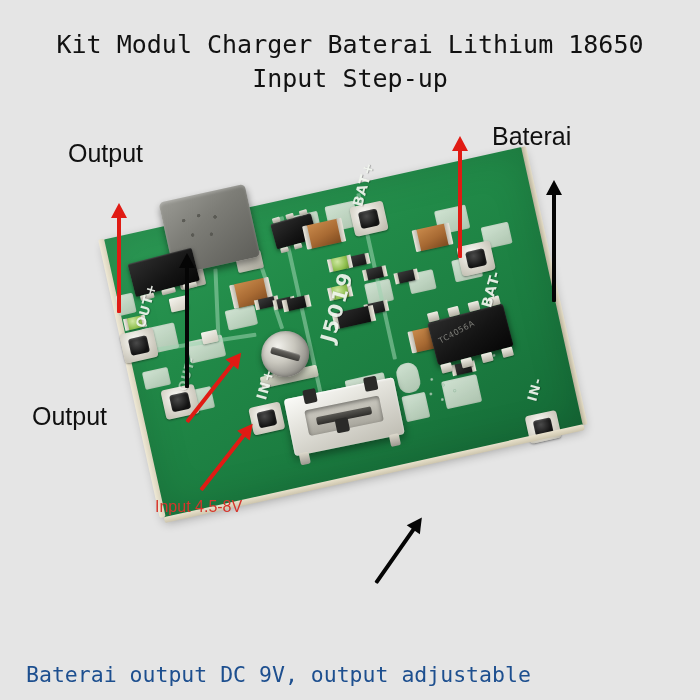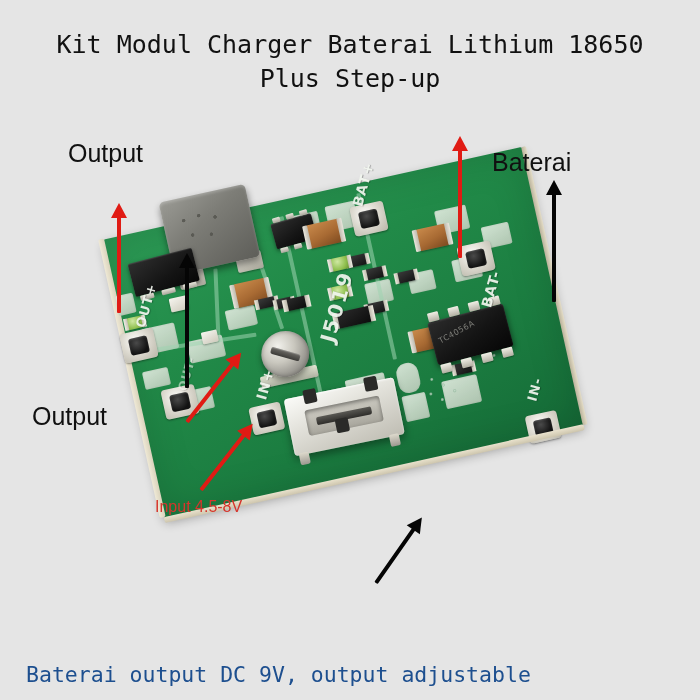--- a/index.html
+++ b/index.html
@@ -11,21 +11,21 @@
   .title{
     position:absolute;left:0;top:28px;width:700px;text-align:center;
     font-family:"DejaVu Sans Mono",monospace;font-size:25px;line-height:34px;
     color:#111111;letter-spacing:0px;white-space:pre;
   }
   .label-lg{
     position:absolute;font-family:Liberation Sans, sans-serif;
     font-size:25px;color:#111111;white-space:nowrap;
   }
   #lbl-output{left:68px;top:139px;}
-  #lbl-baterai{left:492px;top:148px;}
+  #lbl-baterai{left:492px;top:122px;}
   #lbl-trimpot{left:32px;top:402px;}
   #lbl-input{left:155px;top:498px;font-size:16px;color:#d6352c;}
   .caption{
     position:absolute;left:26px;top:597px;width:660px;
     font-family:"DejaVu Sans Mono",monospace;font-size:21.5px;line-height:31px;
     color:#1d4f8f;white-space:pre;
   }
   .caption div{white-space:pre;}
 
   
@@ -191,21 +191,21 @@
   .blk:after{content:"";position:absolute;right:-4px;top:0;width:5px;height:100%;
     background:linear-gradient(270deg,#efece1,#bab6a9);}
   .viadot{position:absolute;width:3px;height:3px;border-radius:50%;
     background:radial-gradient(circle,#cfe3d2,#6f9c7e);opacity:.8;}
 </style>
 </head>
 <body>
 
 <div id="stage">
 
-  <div class="title"><span>Kit Modul Charger Baterai Lithium 18650</span><br><span>Plus Step-up</span></div>
+  <div class="title"><span>Kit Modul Charger Baterai Lithium 18650</span><br><span>Input Step-up</span></div>
 
   <div id="board-wrap">
     <div id="board">
       <div class="edge-r"></div>
 
       <div class="zone" style="left:18px;top:96px;width:34px;height:26px;"></div>
       <div class="zone" style="left:60px;top:118px;width:36px;height:22px;"></div>
       <div class="zone" style="left:104px;top:96px;width:30px;height:20px;"></div>
       <div class="zone" style="left:10px;top:138px;width:26px;height:18px;"></div>
       <div class="zone" style="left:44px;top:166px;width:30px;height:22px;"></div>

